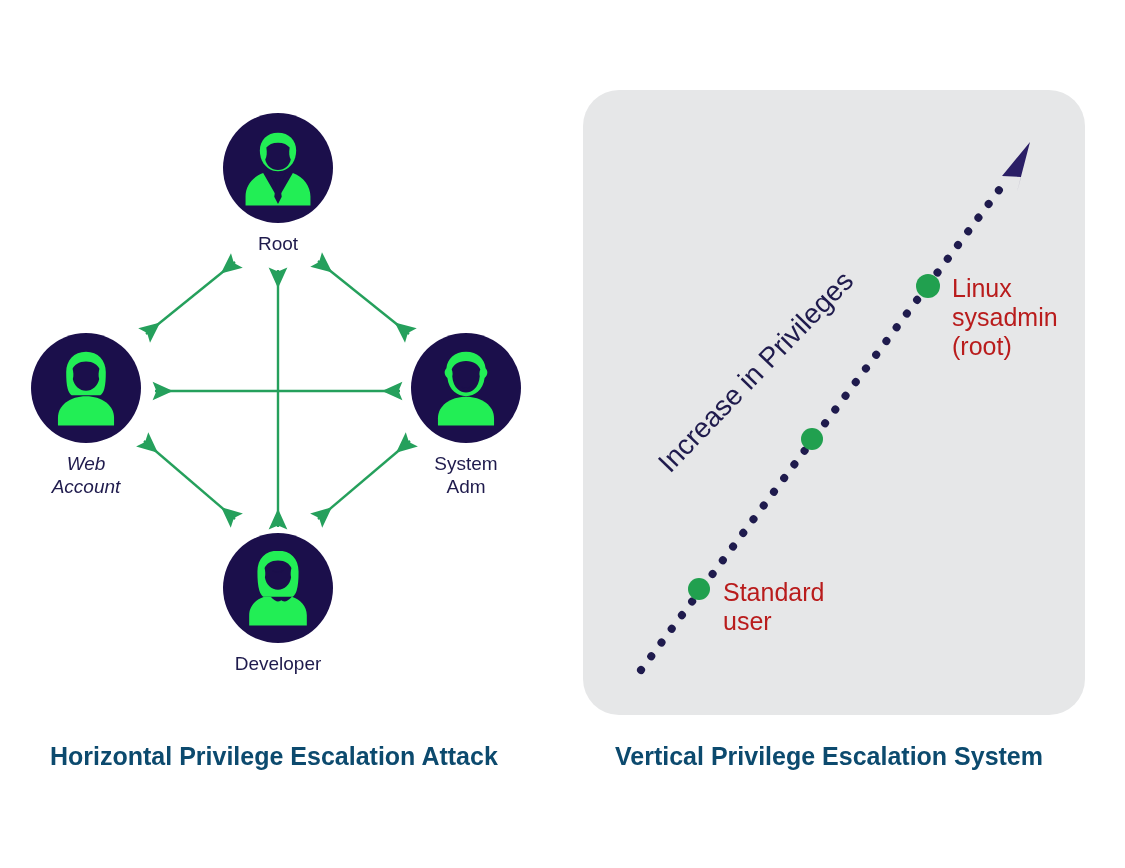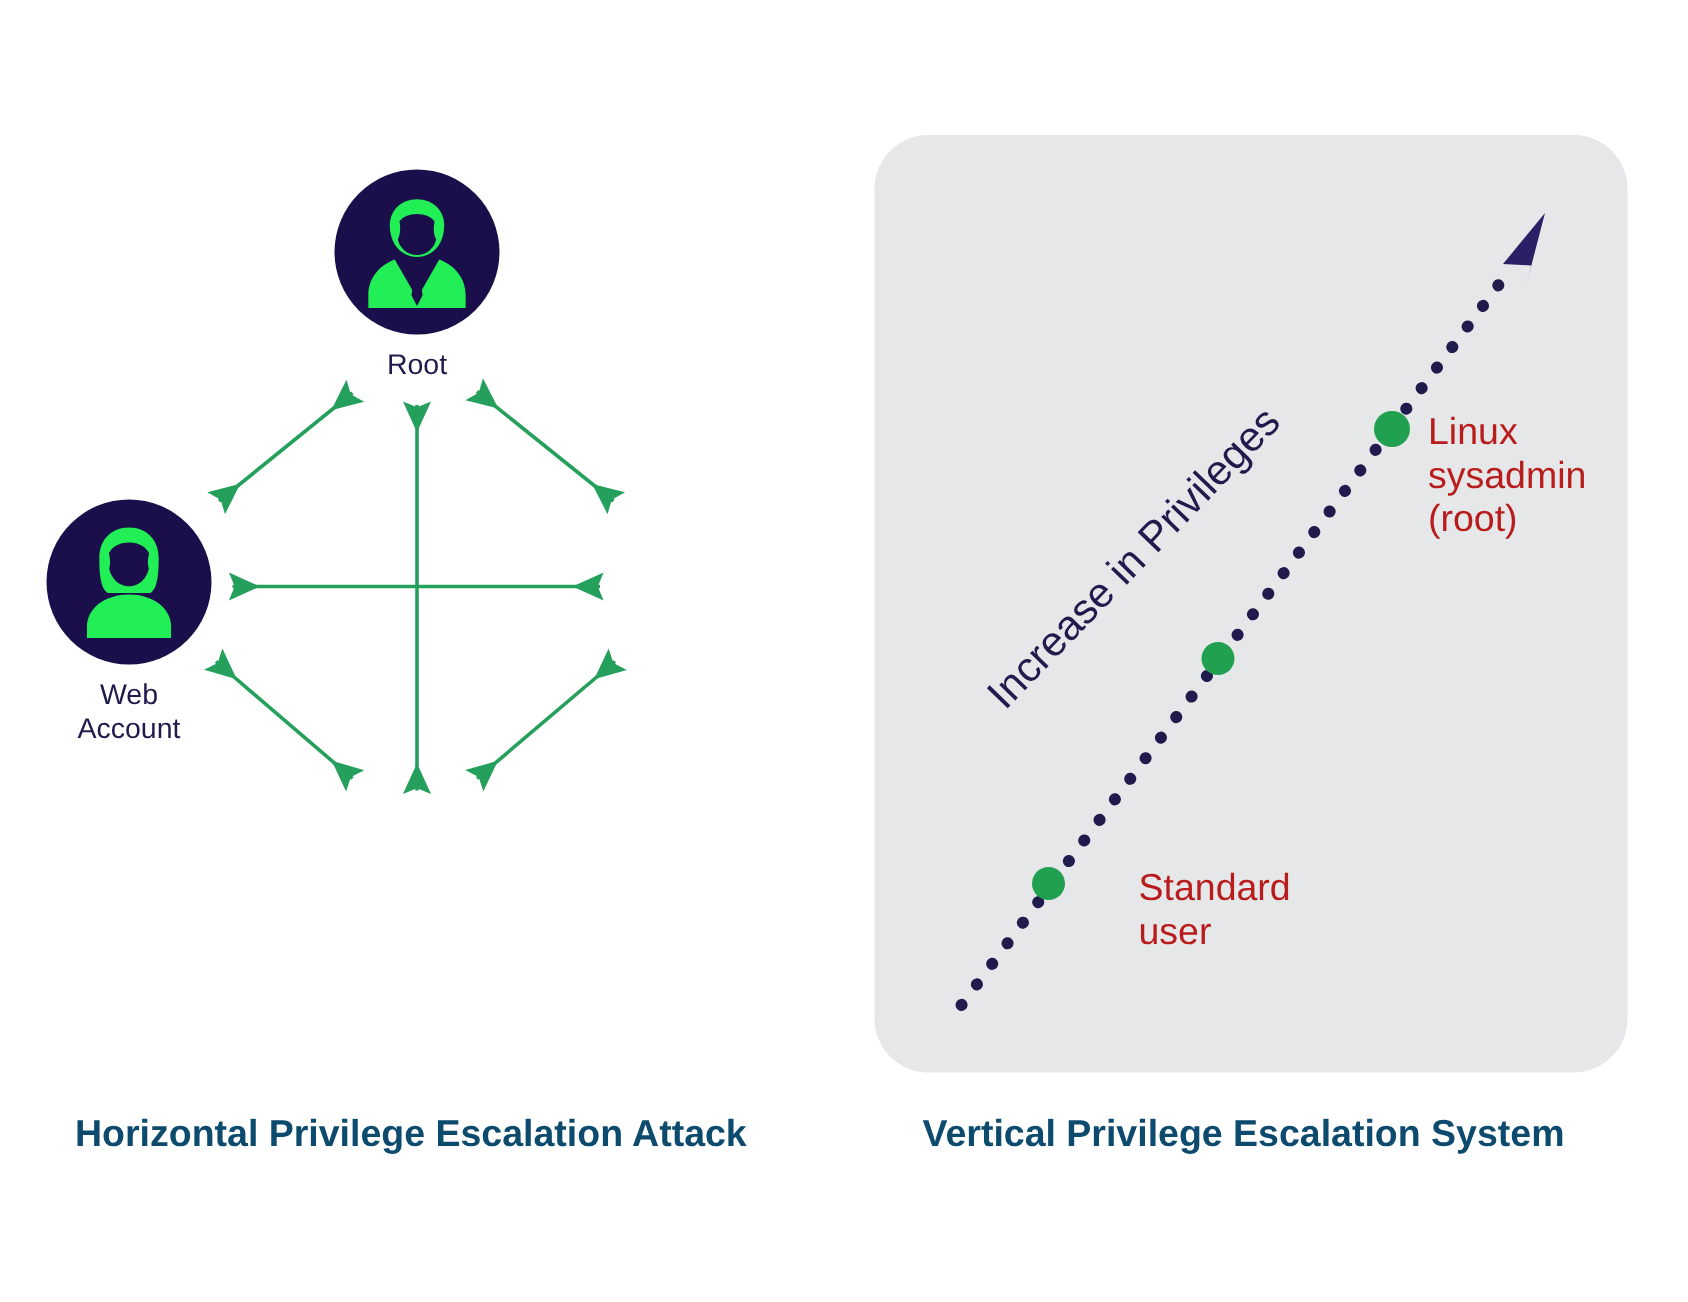--- a/index.html
+++ b/index.html
@@ -137,51 +137,74 @@
           <path fill="#22ee55" d="M50 18c-10 0-16.5 7-16.5 16 0 4.5 1.2 8.6 3.2 11.7 2.6 4 7.6 7.3 13.3 7.3s10.7-3.3 13.3-7.3c2-3.1 3.2-7.2 3.2-11.7 0-9-6.5-16-16.5-16z"></path>
           <path fill="#1b0f4b" d="M50 27c-5 0-8.5 1.8-10.6 4.4.8 5 .4 8.4-1 10.8 1 5.3 5.7 9.6 11.6 9.6s10.6-4.3 11.6-9.6c-1.4-2.4-1.8-5.8-1-10.8C58.5 28.8 55 27 50 27z"></path>
           <path fill="#22ee55" d="M36.5 54.5C26.5 58.3 20.5 66.5 20.5 76v8h59v-8c0-9.5-6-17.7-16-21.5L50 78 36.5 54.5z"></path>
           <path fill="#1b0f4b" d="M42.5 53.2 50 70.5l7.5-17.3c-2.3 1.2-4.8 1.9-7.5 1.9s-5.2-.7-7.5-1.9z"></path>
           <path fill="#1b0f4b" d="M47.6 58.2h4.8l-1 4 2 14-3.4 6.5-3.4-6.5 2-14z"></path>
         </svg>
       </span>
       <div class="node-label">Root</div>
     </div>
 
-    <div class="node" style="left:31px; top:333px;">
+    <div class="node" style="left:31px; top:333px;font-style:italic;">
       <span class="node-circle">
         <svg viewBox="0 0 100 100" width="110" height="110">
           <path fill="#22ee55" d="M50 17c-11 0-18 7.8-18 18.5 0 6 .2 11 1.4 15.4.7 2.6 2 4.6 3.6 5.8h26c1.6-1.2 2.9-3.2 3.6-5.8C67.8 46.5 68 41.5 68 35.5 68 24.8 61 17 50 17z"></path>
           <path fill="#1b0f4b" d="M50 26c-6.5 0-10.5 3-12.2 6.6.7 2.8 1.2 6.3.2 9.3 1.3 6.2 6.2 10.7 12 10.7s10.7-4.5 12-10.7c-1-3-.5-6.5.2-9.3C60.5 29 56.5 26 50 26z"></path>
           <path fill="#22ee55" d="M50 57.5c-14.3 0-25.5 8.2-25.5 19.5v7h51v-7c0-11.3-11.2-19.5-25.5-19.5z"></path>
         </svg>
       </span>
       <div class="node-label">Web
 Account</div>
     </div>
 
-
+    <div class="node" style="left:411px; top:333px;">
+      <span class="node-circle">
+        <svg viewBox="0 0 100 100" width="110" height="110">
+          <path fill="#22ee55" d="M50 17c-10.5 0-17 6.5-17.8 15-1 1-1.6 2.4-1.6 4 0 2 1 3.8 2.5 4.8.6 5.3 3 9.8 6.2 12.6 2.8 2.5 6.6 4 10.7 4s7.9-1.5 10.7-4c3.2-2.8 5.6-7.3 6.2-12.6 1.5-1 2.5-2.8 2.5-4.8 0-1.6-.6-3-1.6-4C67 23.5 60.5 17 50 17z"></path>
+          <path fill="#1b0f4b" d="M50 25.5c-7 0-11.5 3.4-13 7.7.5 1.2.8 2.5.8 3.8 0 .8-.1 1.6-.3 2.3.3 5.3 2.3 9.4 5.1 11.9 2.2 1.9 4.8 3 7.4 3s5.2-1.1 7.4-3c2.8-2.5 4.8-6.6 5.1-11.9-.2-.7-.3-1.5-.3-2.3 0-1.3.3-2.6.8-3.8-1.5-4.3-6-7.7-13-7.7z"></path>
+          <path fill="#1b0f4b" d="M45.5 48.5c1.4 1 2.9 1.5 4.5 1.5s3.1-.5 4.5-1.5c0 0-1.2 2.5-4.5 2.5s-4.5-2.5-4.5-2.5z"></path>
+          <path fill="#22ee55" d="M50 58c-14.3 0-25.5 8.2-25.5 19.5V84h51v-6.5C75.5 66.2 64.3 58 50 58z"></path>
+        </svg>
+      </span>
+      <div class="node-label">System
+Adm</div>
+    </div>
+
+    <div class="node" style="left:223px; top:533px;">
+      <span class="node-circle">
+        <svg viewBox="0 0 100 100" width="110" height="110">
+          <path fill="#22ee55" d="M50 16c-11.3 0-18.7 7.6-18.7 19 0 7.5.4 13 1.8 17.4.8 2.5 2 4.4 3.5 5.6h26.8c1.5-1.2 2.7-3.1 3.5-5.6 1.4-4.4 1.8-9.9 1.8-17.4 0-11.4-7.4-19-18.7-19z"></path>
+          <path fill="#1b0f4b" d="M50 25c-6.6 0-10.6 3.1-12.2 6.9.6 2.6 1 5.8.3 8.6C39.2 47 44 51.6 50 51.6S60.8 47 61.9 40.5c-.7-2.8-.3-6 .3-8.6C60.6 28.1 56.6 25 50 25z"></path>
+          <path fill="#1b0f4b" d="M44.8 33.5c1.4 1 3.2 1.5 5.2 1.5s3.8-.5 5.2-1.5c0 0-.3 2.6-5.2 2.6s-5.2-2.6-5.2-2.6z"></path>
+          <path fill="#22ee55" d="M37.4 58c-7.9 2.6-13.6 8.6-13.6 16.7V84h52.4v-9.3c0-8.1-5.7-14.1-13.6-16.7-2.3 2.8-5.1 4.3-6.6 4.3-1.4 0-2.8-1.2-3-1.2-.2 0-1.6 1.2-3 1.2-1.5 0-4.3-1.5-6.6-4.3z"></path>
+        </svg>
+      </span>
+      <div class="node-label">Developer</div>
+    </div>
   </div>
 
   <div class="panel" id="vertical-panel"></div>
 
   <svg id="vertical-svg" width="1125" height="868" style="position:absolute; left:0; top:0; pointer-events:none;">
 
     <line x1="641" y1="670" x2="1008" y2="178" stroke="#1f1b4d" stroke-width="8" stroke-linecap="round" stroke-dasharray="0.1 17"></line>
 
     <path d="M 1030 142 L 1002 176 L 1021 177 L 1017 192 Z" fill="#2b1f66"></path>
 
     <circle cx="699" cy="589" r="11" fill="#21a04f"></circle>
     <circle cx="812" cy="439" r="11" fill="#21a04f"></circle>
     <circle cx="928" cy="286" r="12" fill="#21a04f"></circle>
   </svg>
 
   <div id="axis-title">Increase in Privileges</div>
 
-  <div class="v-label" style="left:723px; top:578px;margin-left:36px;">Standard
+  <div class="v-label" style="left:723px; top:578px;">Standard
 user</div>
   <div class="v-label" style="left:952px; top:274px;">Linux
 sysadmin
 (root)</div>
 
   <div class="caption" id="caption-horizontal">Horizontal Privilege Escalation Attack</div>
   <div class="caption" id="caption-vertical">Vertical Privilege Escalation System</div>
 
 </div>
 

